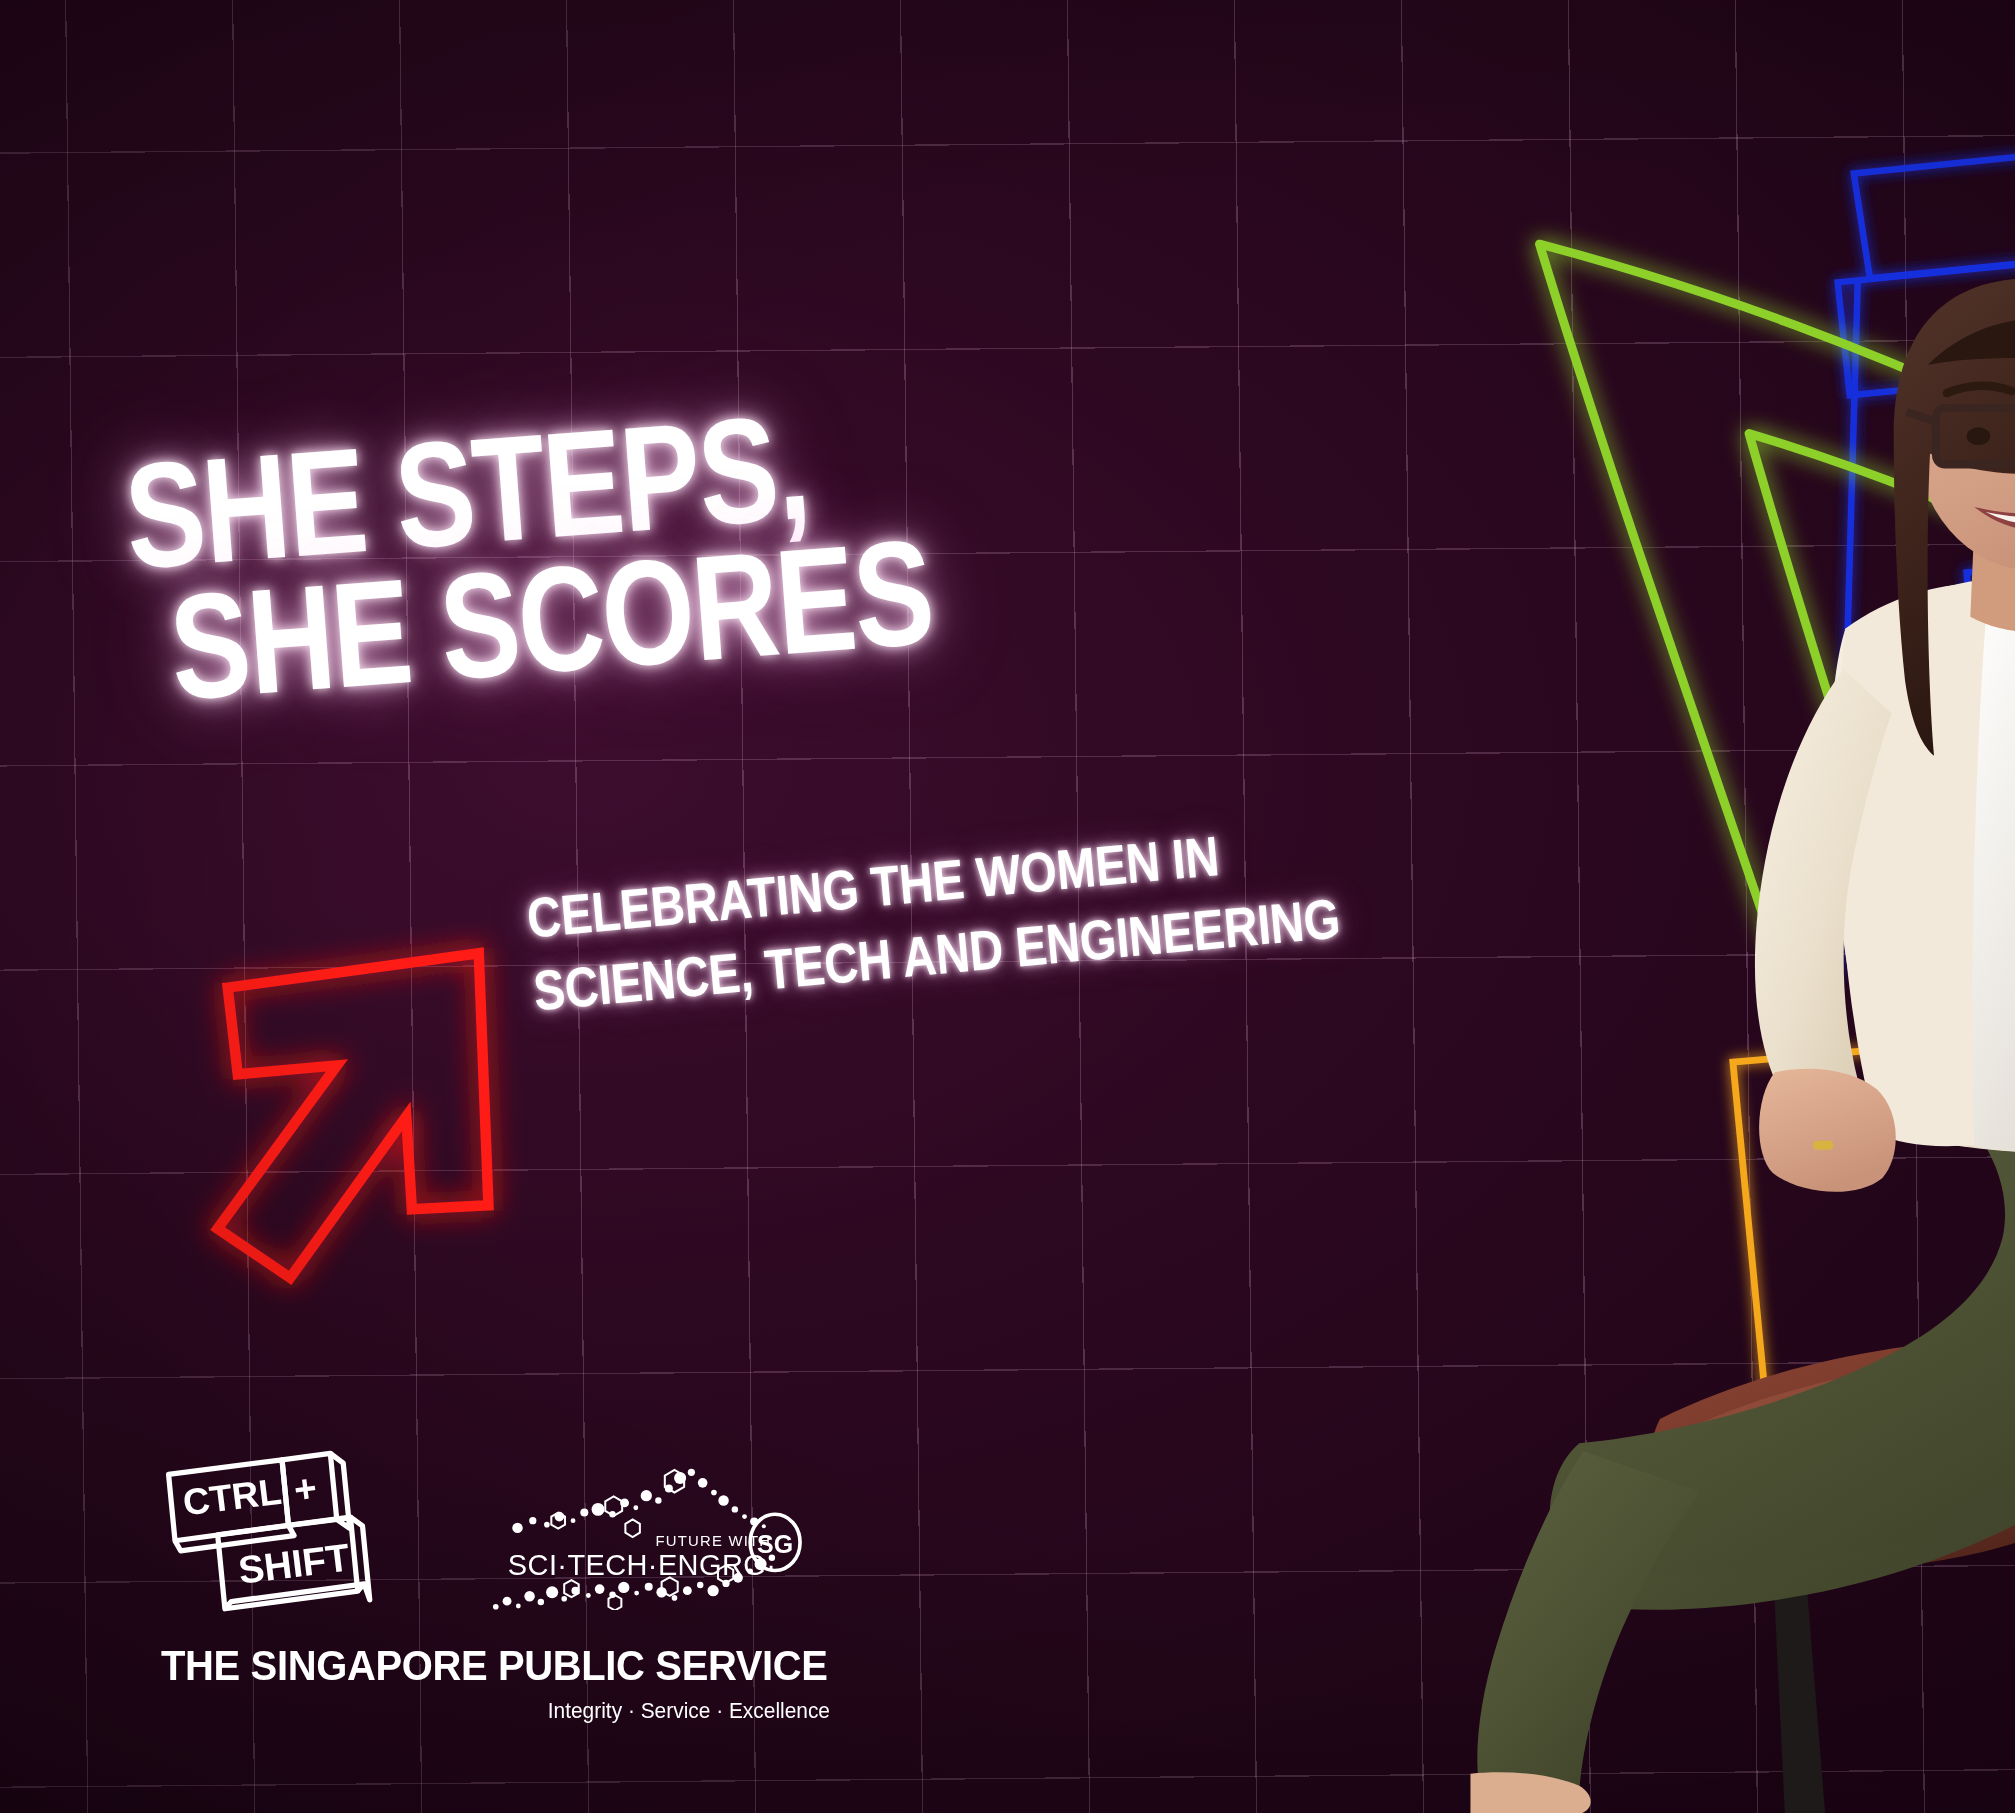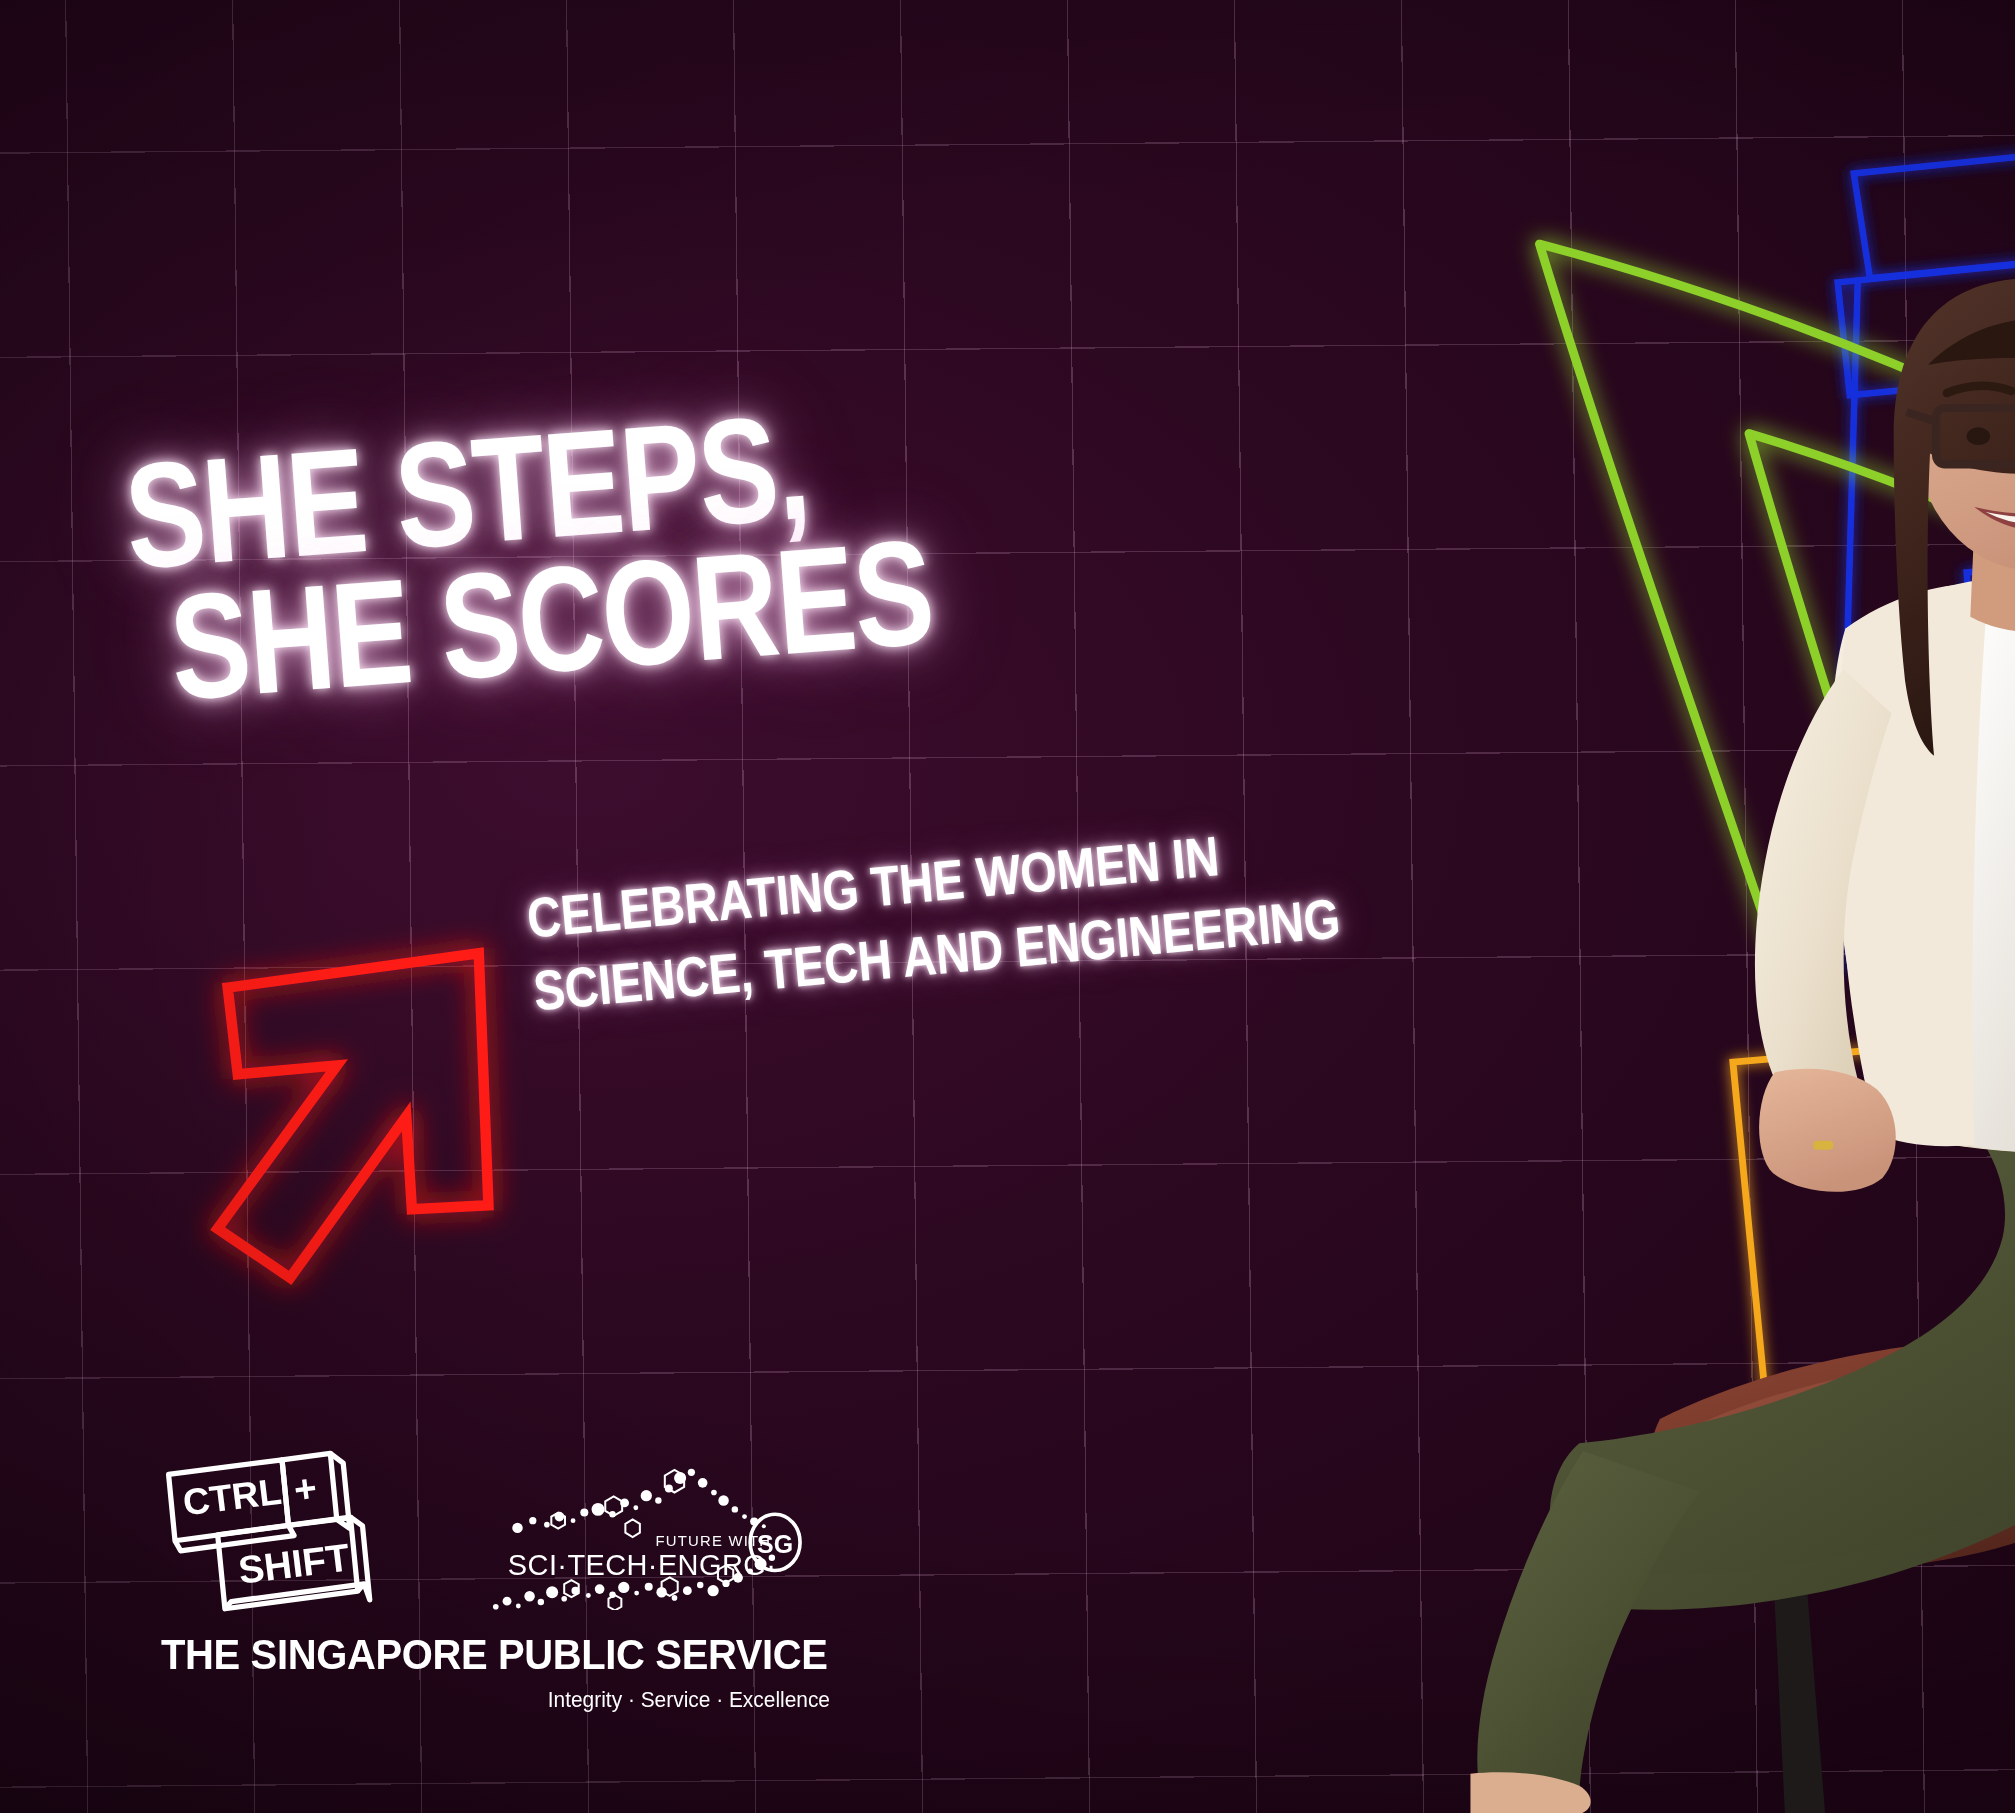--- a/index.html
+++ b/index.html
@@ -119,21 +119,21 @@
 
   
   .logos{
     position:absolute; left:161px; top:1443px; z-index:8;
   }
   .logo-row{ display:flex; align-items:flex-start; gap:85px; }
 
   .ctrlshift{ width:226px; height:169px; }
   .scitech{ width:347px; height:161px; margin-top:6.4px; }
 
-  .sps{ margin-top:21px; width:669px; }
+  .sps{ margin-top:32px; width:669px; }
   .sps-main{
     font-weight:700; font-size:43px; letter-spacing:-0.4px;
     color:#fff; transform:scaleX(.93); transform-origin:left center;
     white-space:nowrap; line-height:1;
   }
   .sps-tag{
     margin-top:10.5px; text-align:right;
     font-weight:400; font-size:22px; color:#fff;
     transform:scaleX(.95); transform-origin:right center;
     white-space:nowrap;

